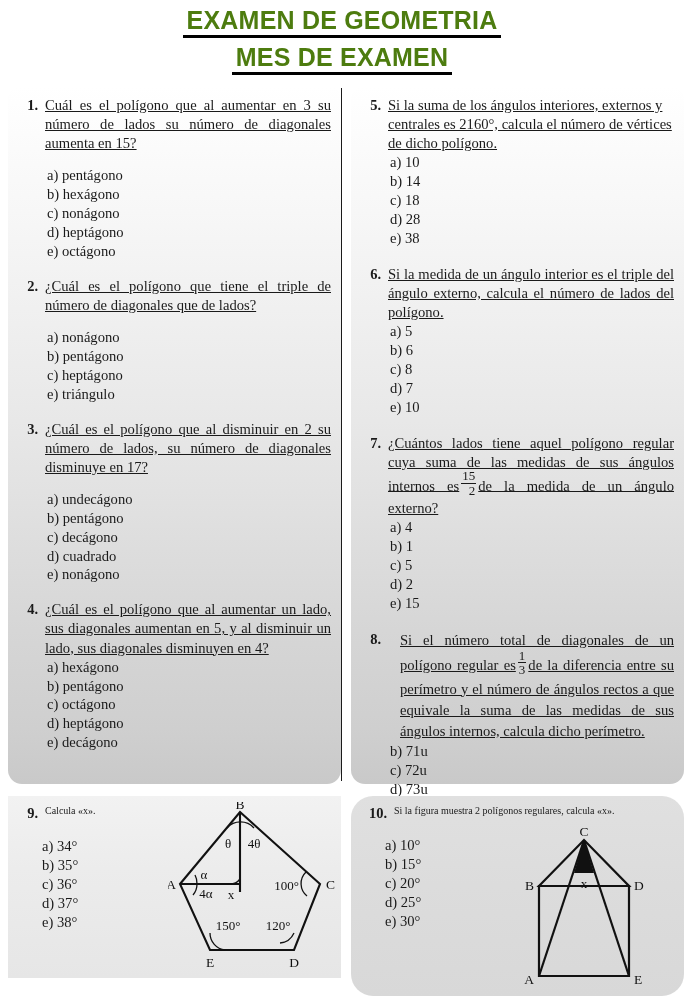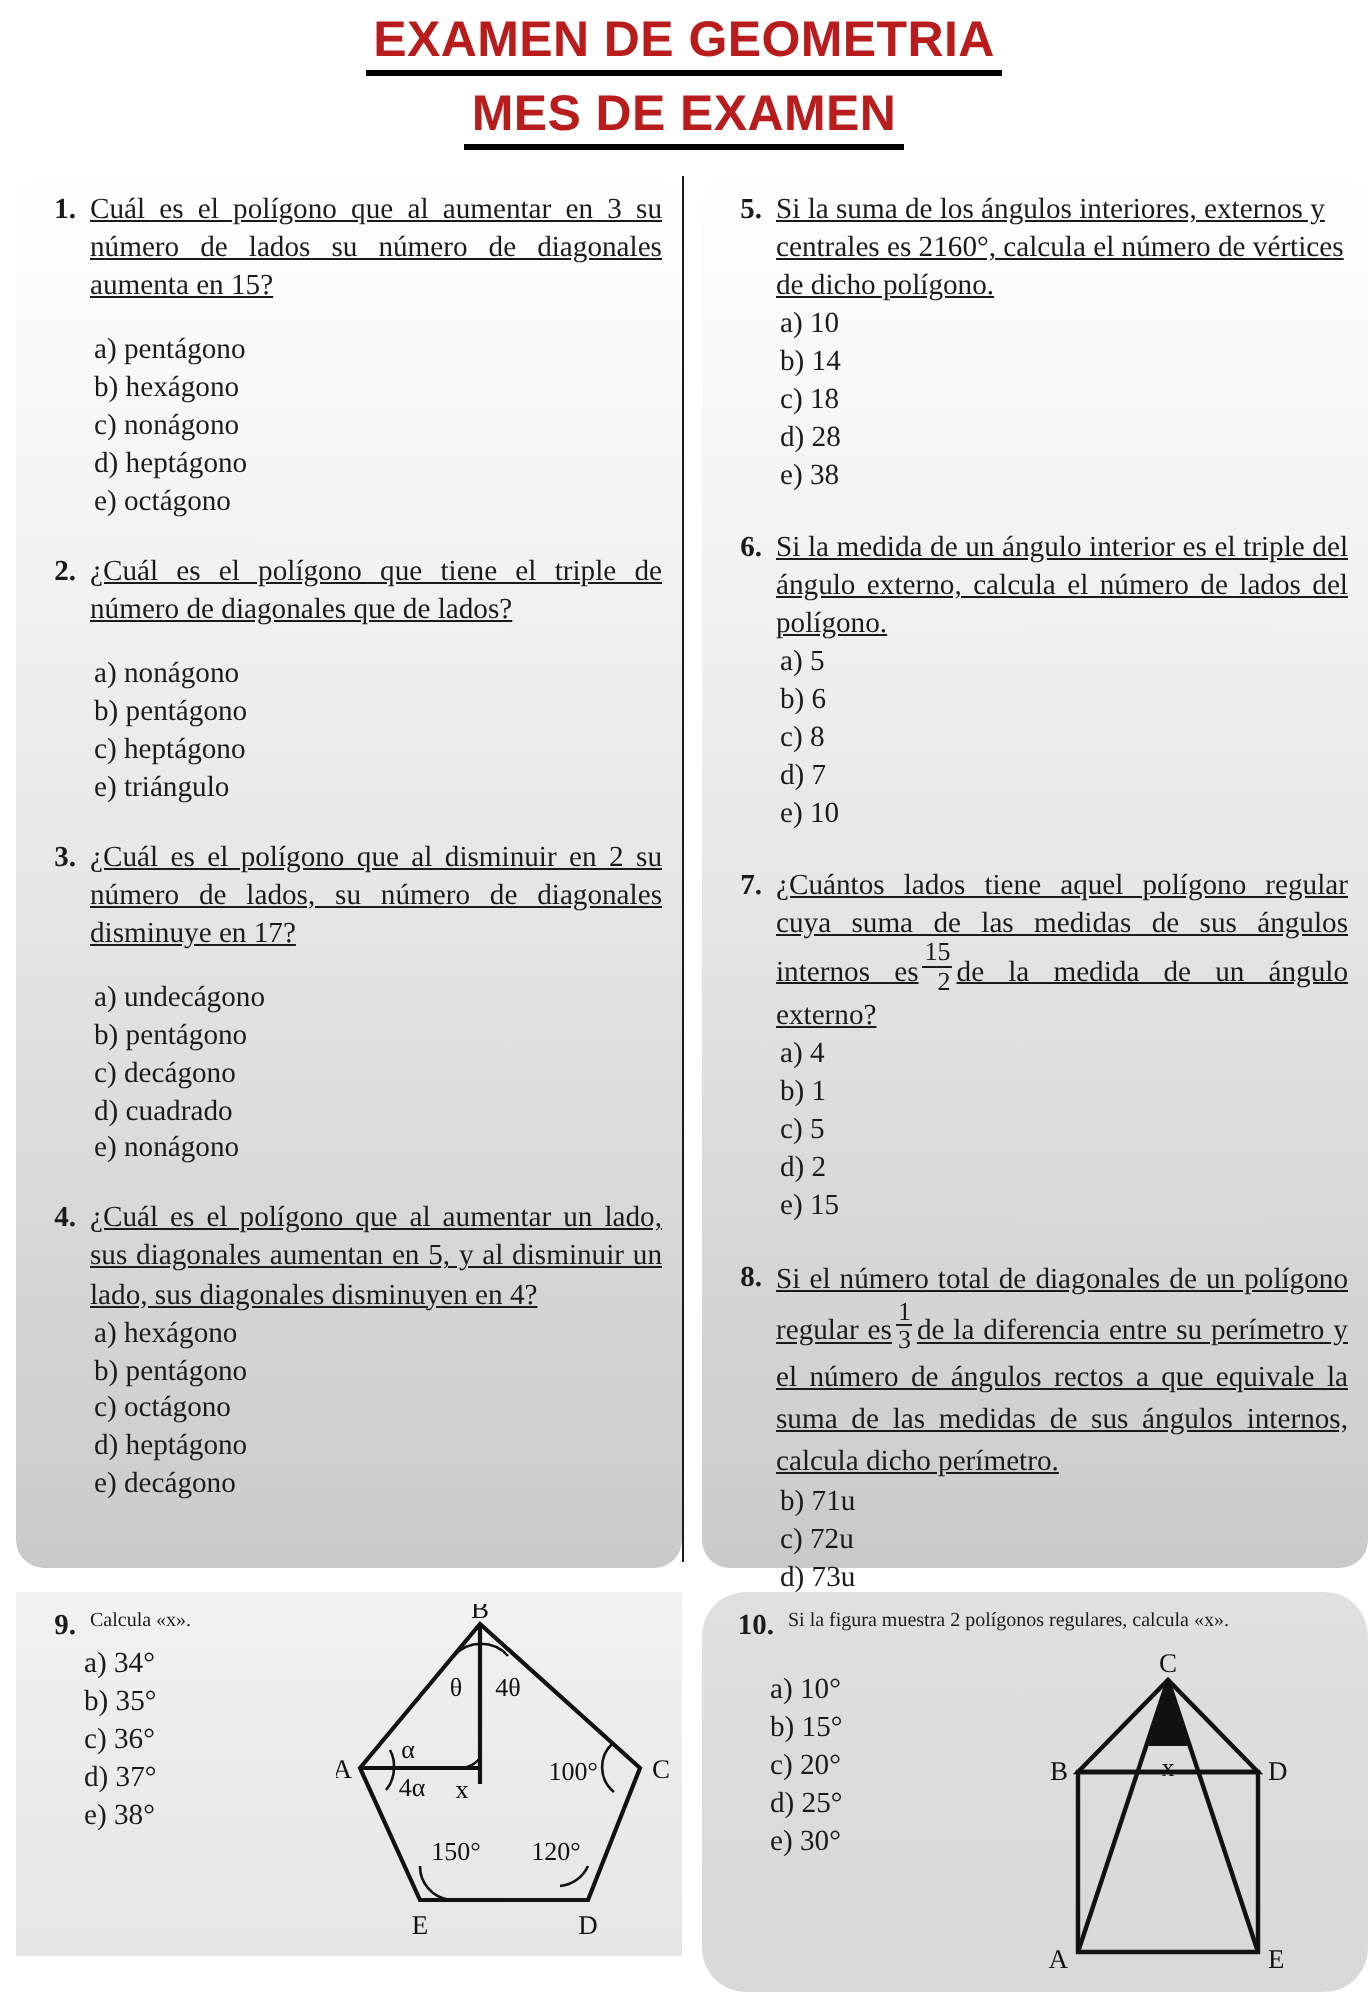--- a/index.html
+++ b/index.html
@@ -19,21 +19,21 @@
   
   .title-block {
     text-align: center;
     padding-top: 6px;
   }
   .title-line {
     font-family: "Liberation Sans", sans-serif;
     font-weight: bold;
     font-size: 25px;
     letter-spacing: 0.2px;
-    color: #b91c1c;
+    color: #4d7c0f;
     display: inline-block;
     border-bottom: 3px solid #000;
     padding: 0 4px 1px 4px;
     line-height: 1.12;
   }
   .title-line.second { margin-top: 5px; }
 
   
   .columns {
     position: absolute;
@@ -151,20 +151,21 @@
     display: flex;
     align-items: flex-start;
     padding: 8px 8px 0 6px;
   }
   .bq .qnum { font-size: 14.5px; }
   .bqtext { font-size: 10px; line-height: 1.3; }
   .bq-opts {
     font-size: 14.6px;
     line-height: 1.30;
     padding-left: 34px;
+    margin-top: 14px;
   }
 
   .fig {
     position: absolute;
   }
   .fig-9  { left: 160px; top: 6px; }
   .fig-10 { left: 150px; top: 22px; }
 
   svg text {
     font-family: "Liberation Serif", serif;
@@ -287,21 +288,21 @@
             <div class="opt">c) 5</div>
             <div class="opt">d) 2</div>
             <div class="opt">e) 15</div>
           </div>
         </div>
       </div>
 
       <div class="q" style="margin-top:17px;">
         <div class="qnum">8.</div>
         <div class="qbody">
-          <div class="qtext" style="line-height:1.45;"><span>Si el número total de diagonales de un polígono regular es</span><span class="frac"><span class="num">1</span><span class="den">3</span></span><span>de la diferencia entre su perímetro y el número de ángulos rectos a que equivale la suma de las medidas de sus ángulos internos, calcula dicho perímetro.</span></div>
+          <div class="qtext" style="line-height:1.45;margin-left:12px;"><span>Si el número total de diagonales de un polígono regular es</span><span class="frac"><span class="num">1</span><span class="den">3</span></span><span>de la diferencia entre su perímetro y el número de ángulos rectos a que equivale la suma de las medidas de sus ángulos internos, calcula dicho perímetro.</span></div>
           <div class="opts">
             <div class="opt">b) 71u</div>
             <div class="opt">c) 72u</div>
             <div class="opt">d) 73u</div>
             <div class="opt">e) 75u</div>
           </div>
         </div>
       </div>
 
     </div>

